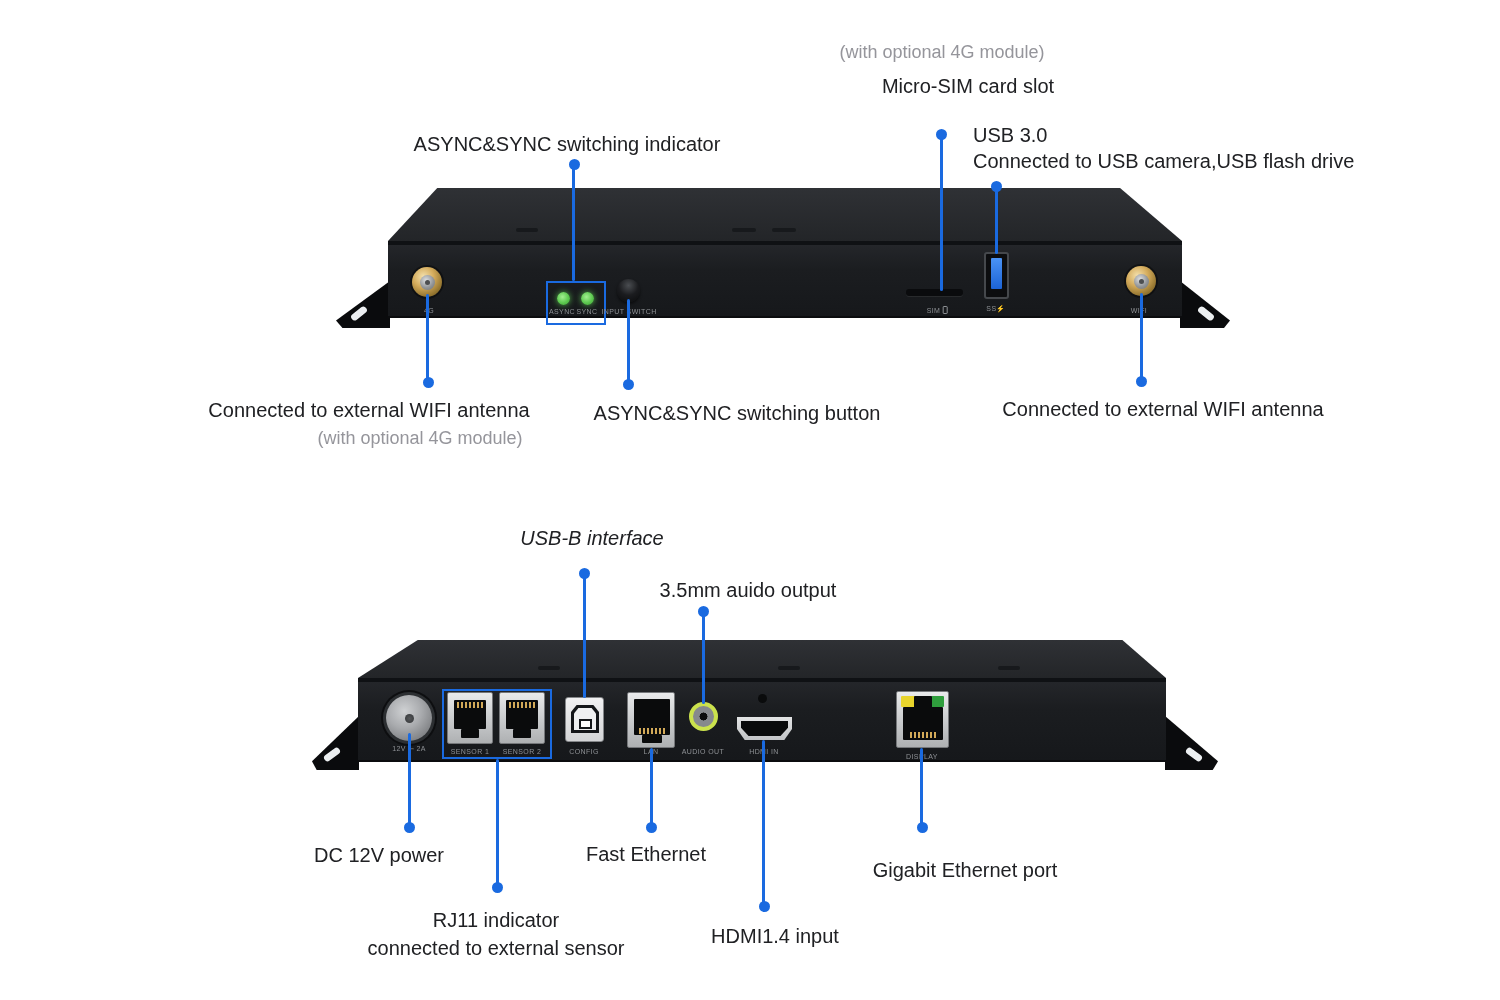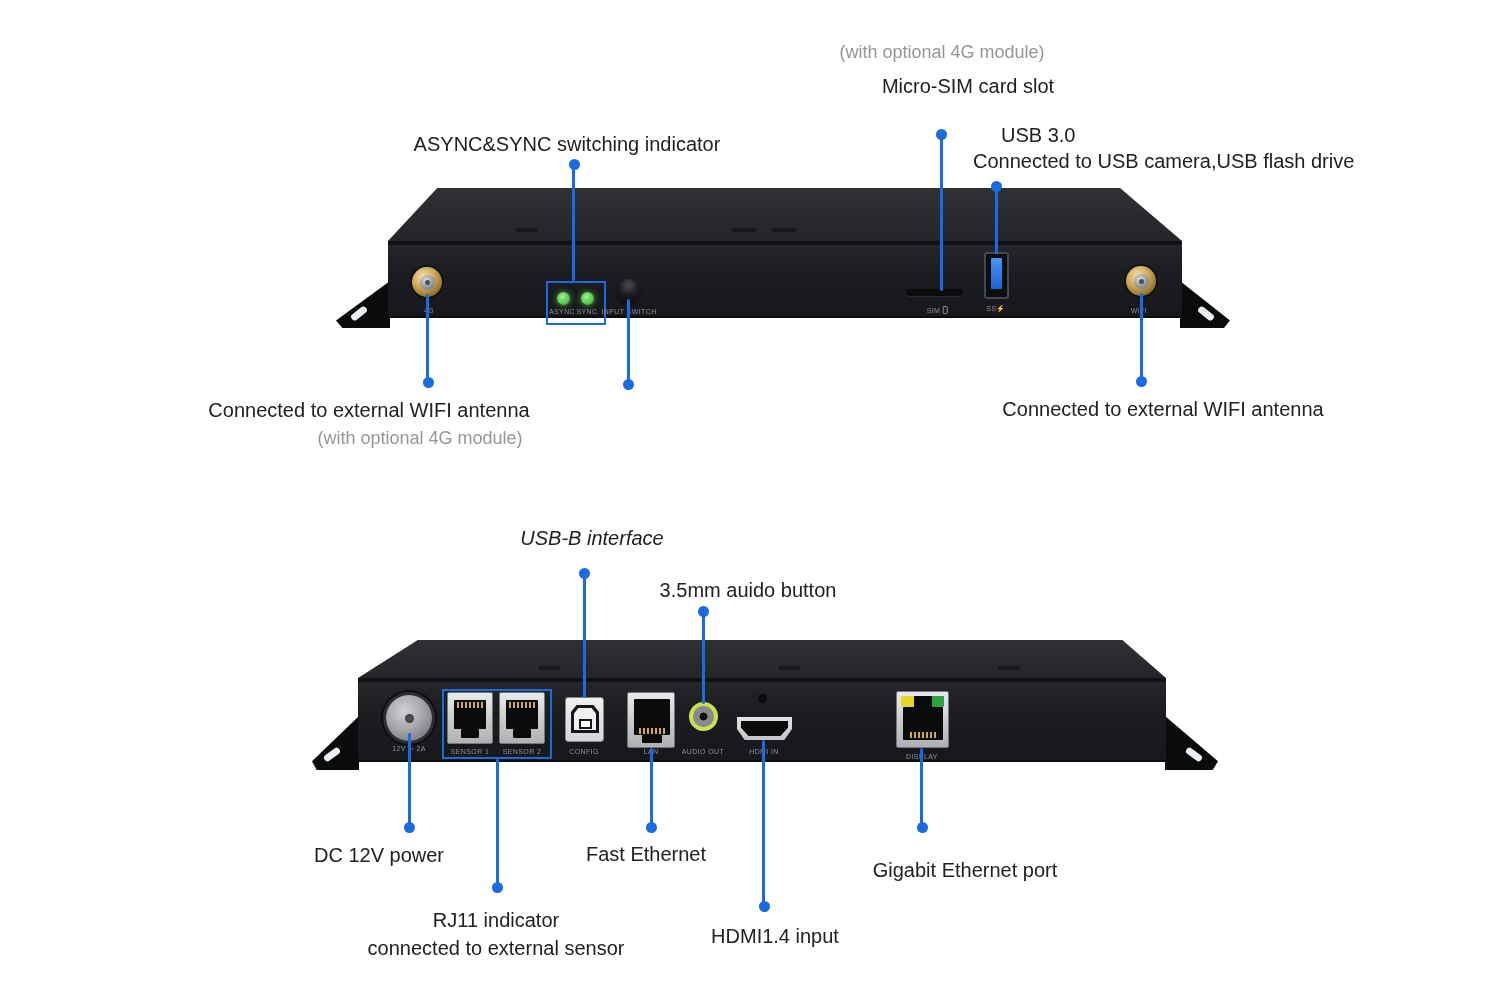--- a/index.html
+++ b/index.html
@@ -82,25 +82,26 @@
   .hdmi-in { position:absolute; left:4px; top:4px; width:47px; height:15px; background:#0a0b0c;
              clip-path:polygon(0 0,100% 0,100% 45%,84% 100%,16% 100%,0 45%); }
 </style>
 </head>
 <body>
 
 <div class="canvas" style="--accent: #1a6ae0;">
 
   <div class="ann gray ctr" style="left:942px; top:41px;">(with optional 4G module)</div>
   <div class="ann ctr" style="left:936px; top:75px;margin-left:32px;">Micro-SIM card slot</div>
-  <div class="ann" style="left:973px; top:124px;margin-left:28px;">USB 3.0</div>
+  <div class="ann" style="left:973px; top:124px;">USB 3.0</div>
   <div class="ann" style="left:973px; top:150px;">Connected to USB camera,USB flash drive</div>
   <div class="ann ctr" style="left:567px; top:133px;text-align:right;">ASYNC&amp;SYNC switching indicator</div>
   <div class="ann ctr" style="left:369px; top:399px;">Connected to external WIFI antenna</div>
   <div class="ann gray ctr" style="left:420px; top:427px;">(with optional 4G module)</div>
+  <div class="ann ctr" style="left:737px; top:402px;">ASYNC&amp;SYNC switching button</div>
   <div class="ann ctr" style="left:1163px; top:398px;">Connected to external WIFI antenna</div>
 
   <div class="ear" style="left:336px; top:281px; width:54px; height:47px; clip-path:polygon(100% 0,100% 100%,12% 100%,0 84%);">
     <div class="earhole" style="left:14px; top:29px; transform:rotate(-38deg);"></div>
   </div>
   <div class="ear" style="left:1180px; top:281px; width:50px; height:47px; clip-path:polygon(0 0,0 100%,88% 100%,100% 84%);">
     <div class="earhole" style="left:17px; top:29px; transform:rotate(38deg);"></div>
   </div>
   <div class="tface" style="left:388px; top:188px; width:794px; height:53px; clip-path:polygon(6.2% 0,92.2% 0,100% 100%,0 100%);">
     <div class="vent" style="left:128px; top:40px; width:22px;"></div>
@@ -150,21 +151,21 @@
   <div class="cline" style="left:426px; top:294px; height:89px;"></div>
   <div class="cdot" style="left:428px; top:382px;"></div>
 
   <div class="cline" style="left:627px; top:299px; height:86px;"></div>
   <div class="cdot" style="left:628px; top:384px;"></div>
 
   <div class="cline" style="left:1140px; top:293px; height:89px;"></div>
   <div class="cdot" style="left:1141px; top:381px;"></div>
 
   <div class="ann ctr" style="left:592px; top:527px;font-style:italic;">USB-B interface</div>
-  <div class="ann ctr" style="left:748px; top:579px;">3.5mm auido button</div>
+  <div class="ann ctr" style="left:748px; top:579px;">3.5mm auido output</div>
   <div class="ann ctr" style="left:379px; top:844px;">DC 12V power</div>
   <div class="ann ctr" style="left:646px; top:843px;">Fast Ethernet</div>
   <div class="ann ctr" style="left:965px; top:843px;margin-top:16px;">Gigabit Ethernet port</div>
   <div class="ann ctr" style="left:496px; top:909px;">RJ11 indicator</div>
   <div class="ann ctr" style="left:496px; top:937px;">connected to external sensor</div>
   <div class="ann ctr" style="left:775px; top:925px;">HDMI1.4 input</div>
 
   <div class="ear" style="left:312px; top:716px; width:47px; height:54px; clip-path:polygon(100% 0,100% 100%,10% 100%,0 84%);">
     <div class="earhole" style="left:11px; top:35px; transform:rotate(-36deg);"></div>
   </div>

